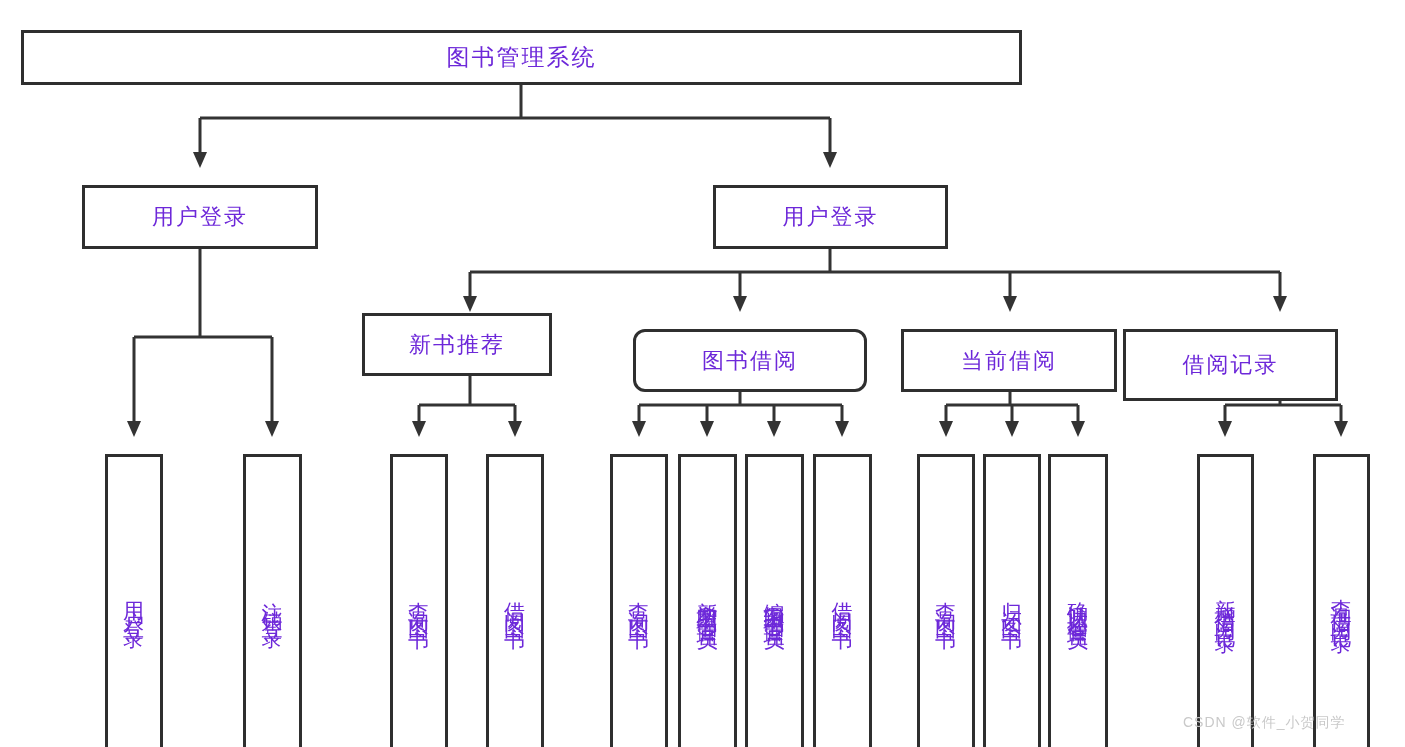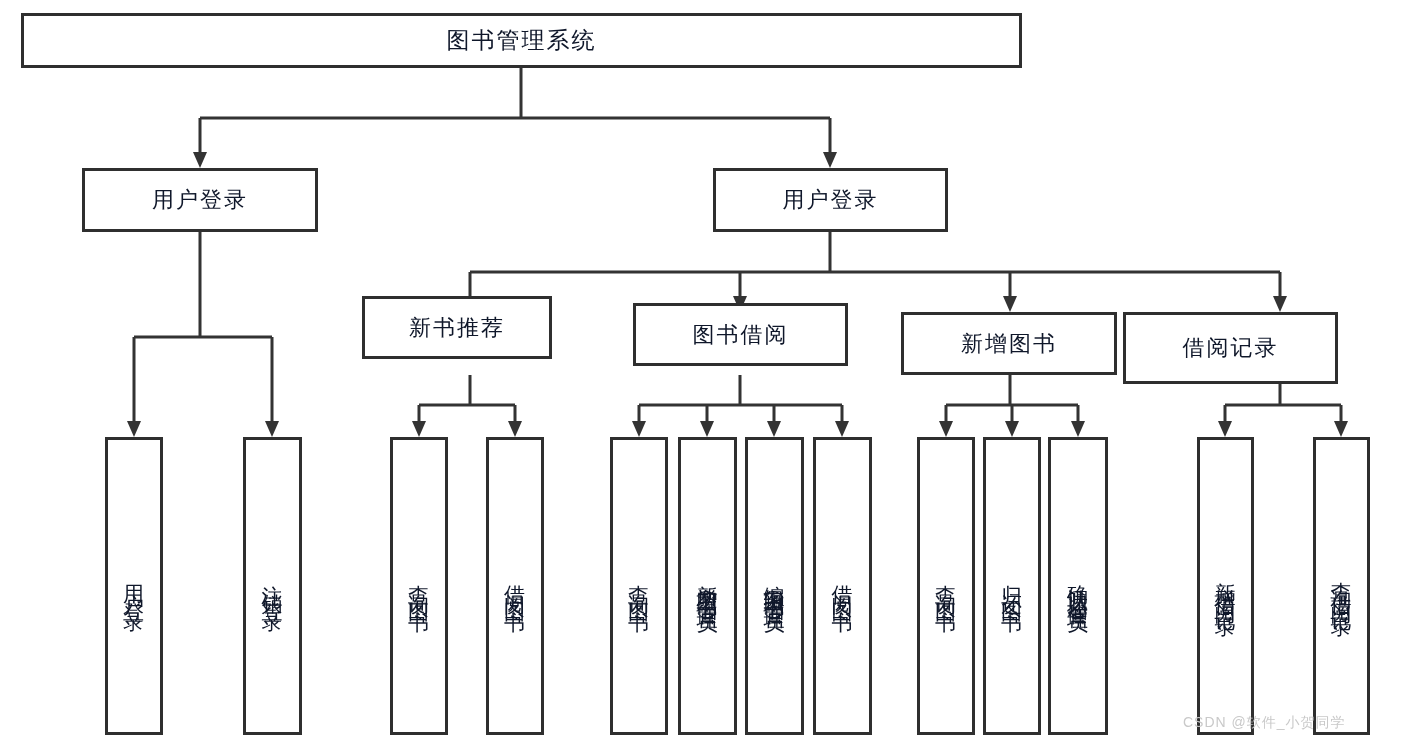--- a/index.html
+++ b/index.html
@@ -6,21 +6,21 @@
   .canvas {
     position:relative; width:1405px; height:747px; background:#ffffff;
     font-family:"Liberation Sans","DejaVu Sans",sans-serif; overflow:hidden;
   }
   .connectors { position:absolute; left:0; top:0; z-index:1; }
   .cline { fill:none; stroke:#333333; stroke-width:3; }
   .carrow { fill:#333333; stroke:none; }
   .node {
     position:absolute; background:#ffffff; border:3px solid #2f2f2f;
     box-sizing:border-box; display:flex; align-items:center; justify-content:center;
-    color:#0f172a; z-index:2;
+    color:#6d28d9; z-index:2;margin-top:17px;
   }
   .node.h { font-size:22px; letter-spacing:2px; white-space:nowrap; }
   .node.root { font-size:23px; }
   .node.v {
     writing-mode:vertical-rl; text-orientation:mixed;
     font-size:21px; letter-spacing:9px; line-height:1;
   }
   .watermark {
     position:absolute; left:1183px; top:714px; z-index:6;
     font-size:14px; color:#c9c9c9; letter-spacing:1px; white-space:nowrap;
@@ -54,22 +54,22 @@
     <path class="cline" d="M1280 375 V405 M1225 405 H1341 M1225 405 V421 M1341 405 V421"></path>
     <path class="carrow" d="M1218 421 h14 l-7 16 z M1334 421 h14 l-7 16 z"></path>
   </svg>
 
   <div class="node h root" style="left:21px; top:13px; width:1001px; height:55px;">图书管理系统</div>
 
   <div class="node h" style="left:82px; top:168px; width:236px; height:64px;">用户登录</div>
   <div class="node h" style="left:713px; top:168px; width:235px; height:64px;">用户登录</div>
 
   <div class="node h" style="left:362px; top:296px; width:190px; height:63px;">新书推荐</div>
-  <div class="node h" style="left:633px; top:303px; width:215px; height:63px;">图书借阅</div>
-  <div class="node h" style="left:901px; top:312px; width:216px; height:63px;">新增图书</div>
+  <div class="node h" style="left:633px; top:312px; width:234px; height:63px;border-radius:12px;">图书借阅</div>
+  <div class="node h" style="left:901px; top:312px; width:216px; height:63px;">当前借阅</div>
   <div class="node h" style="left:1123px; top:312px; width:215px; height:72px;text-align:right;">借阅记录</div>
 
   <div class="node v" style="left:105px; top:437px; width:58px; height:298px;">用户登录</div>
   <div class="node v" style="left:243px; top:437px; width:59px; height:298px;">注销登录</div>
   <div class="node v" style="left:390px; top:437px; width:58px; height:298px;">查询图书</div>
   <div class="node v" style="left:486px; top:437px; width:58px; height:298px;">借阅图书</div>
   <div class="node v" style="left:610px; top:437px; width:58px; height:298px;">查询图书</div>
   <div class="node v" style="left:678px; top:437px; width:59px; height:298px; letter-spacing:4px;">新增图书（管理员）</div>
   <div class="node v" style="left:745px; top:437px; width:59px; height:298px; letter-spacing:4px;">编辑图书（管理员）</div>
   <div class="node v" style="left:813px; top:437px; width:59px; height:298px;">借阅图书</div>

